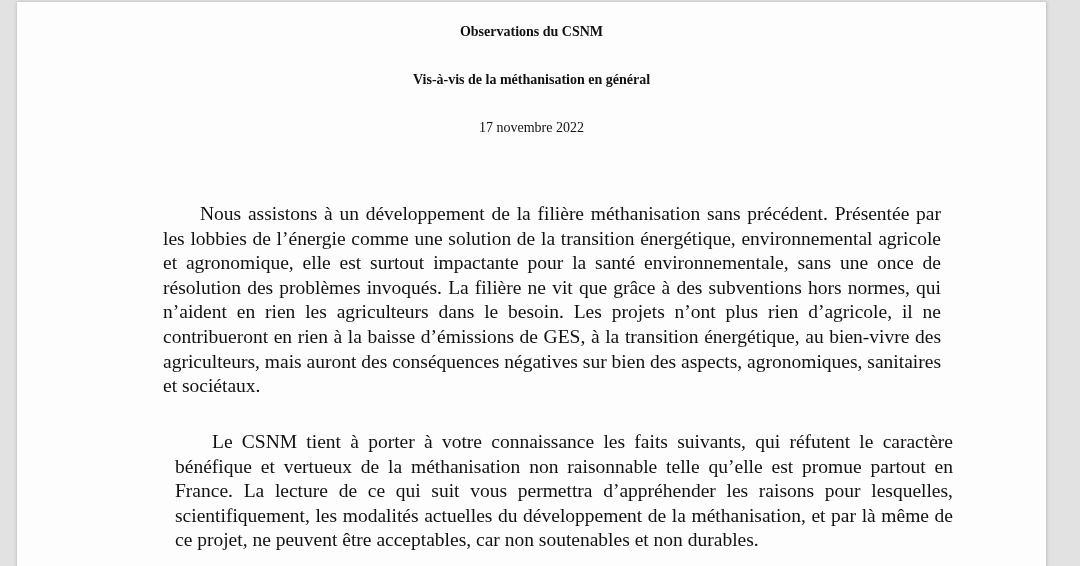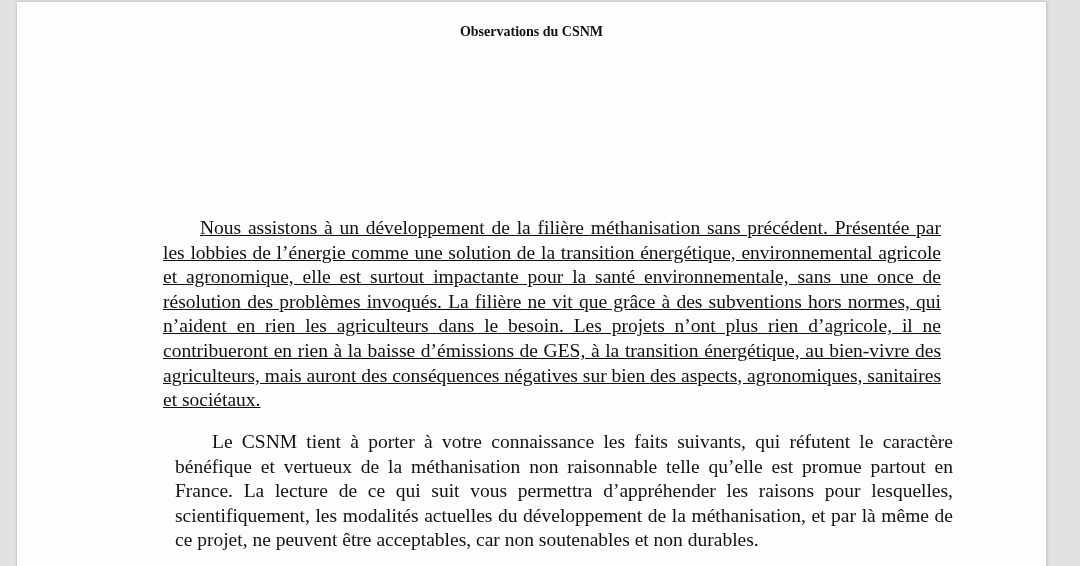--- a/index.html
+++ b/index.html
@@ -26,25 +26,27 @@
   .date { top: 118px; }
   .para {
     position: absolute;
     left: 146px; width: 778px;
     font-size: 19.5px;
     line-height: 24.6px;
     text-align: justify;
     margin: 0;
   }
   .para .indent { display: inline-block; width: 37px; }
-  .p1 { top: 214px; text-decoration: underline; }
+  .p1 { top: 200px; }
   .p2 { top: 428px; margin-left: 12px; }
 </style>
 </head>
 <body>
 
 <div class="page">
   <div class="center title">Observations du CSNM</div>
+  <div class="center subtitle">Vis-à-vis de la méthanisation en général</div>
+  <div class="center date">17 novembre 2022</div>
 
   <p class="para p1"><span class="indent"></span><span>Nous assistons à un développement de la filière méthanisation sans précédent. Présentée par les lobbies de l’énergie comme une solution de la transition énergétique, environnemental agricole et agronomique, elle est surtout impactante pour la santé environnementale, sans une once de résolution des problèmes invoqués. La filière ne vit que grâce à des subventions hors normes, qui n’aident en rien les agriculteurs dans le besoin. Les projets n’ont plus rien d’agricole, il ne contribueront en rien à la baisse d’émissions de GES, à la transition énergétique, au bien-vivre des agriculteurs, mais auront des conséquences négatives sur bien des aspects, agronomiques, sanitaires et sociétaux.</span></p>
 
   <p class="para p2"><span class="indent"></span><span>Le CSNM tient à porter à votre connaissance les faits suivants, qui réfutent le caractère bénéfique et vertueux de la méthanisation non raisonnable telle qu’elle est promue partout en France. La lecture de ce qui suit vous permettra d’appréhender les raisons pour lesquelles, scientifiquement, les modalités actuelles du développement de la méthanisation, et par là même de ce projet, ne peuvent être acceptables, car non soutenables et non durables.</span></p>
 </div>
 
 </body></html>

